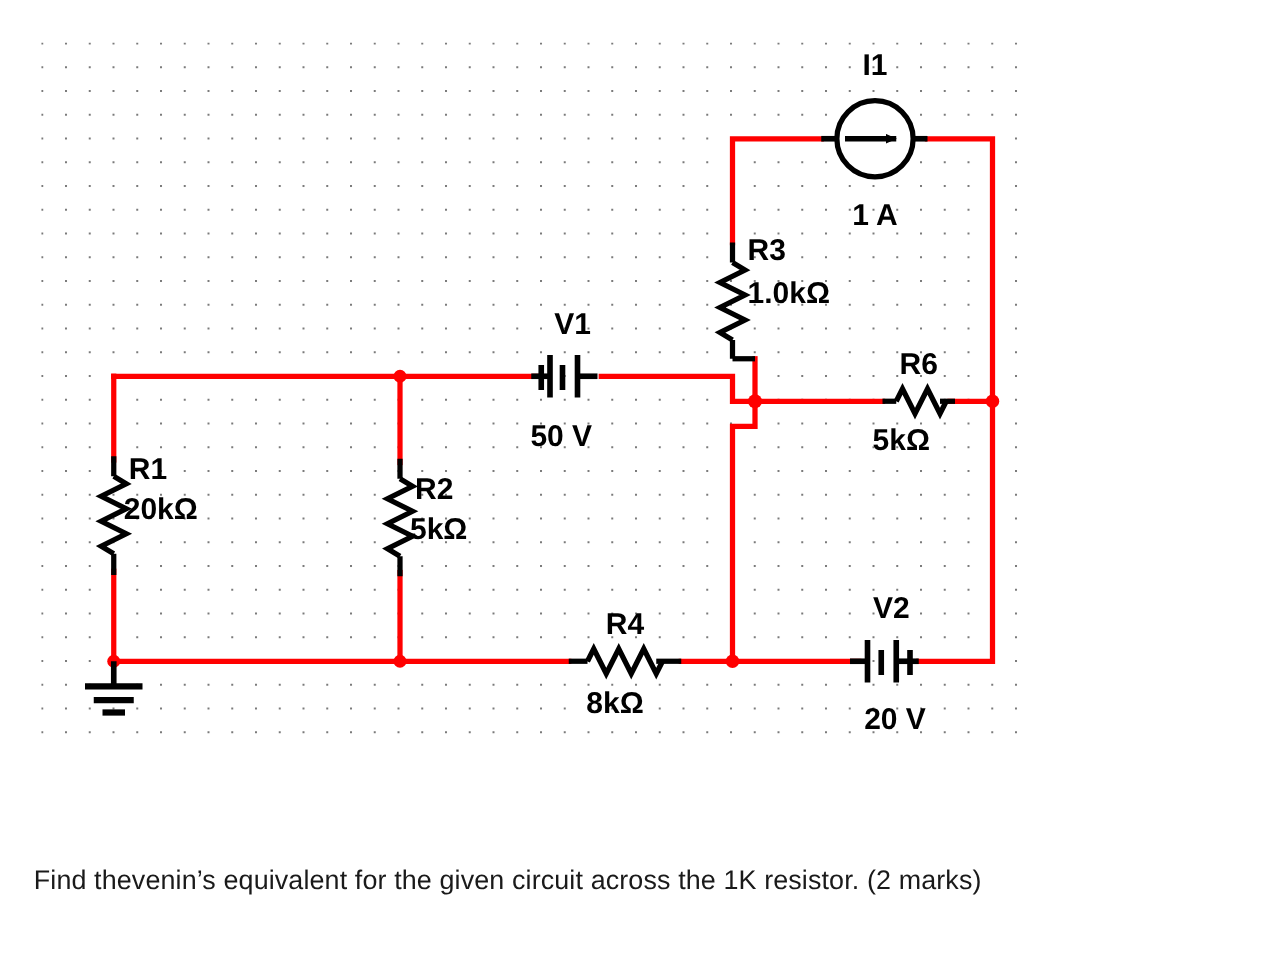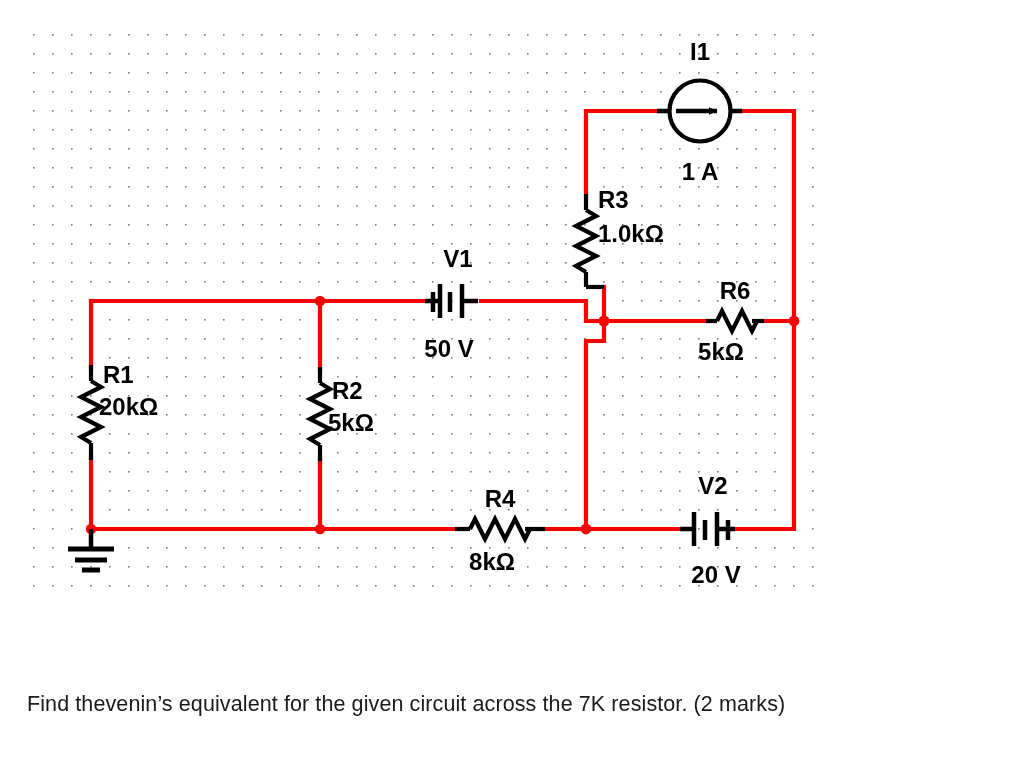--- a/index.html
+++ b/index.html
@@ -177,15 +177,15 @@
 
     <g>
       <line x1="91" y1="529" x2="91" y2="548" stroke="#000000" stroke-width="4.5"></line>
       <line x1="68" y1="549" x2="114" y2="549" stroke="#000000" stroke-width="5"></line>
       <line x1="75" y1="560" x2="107" y2="560" stroke="#000000" stroke-width="5"></line>
       <line x1="82" y1="570" x2="100" y2="570" stroke="#000000" stroke-width="5"></line>
     </g>
 
   </svg>
 
-  <div class="caption">Find thevenin’s equivalent for the given circuit across the 7K resistor. (2 marks)</div>
+  <div class="caption">Find thevenin’s equivalent for the given circuit across the 1K resistor. (2 marks)</div>
 
 </div>
 
 </body></html>

